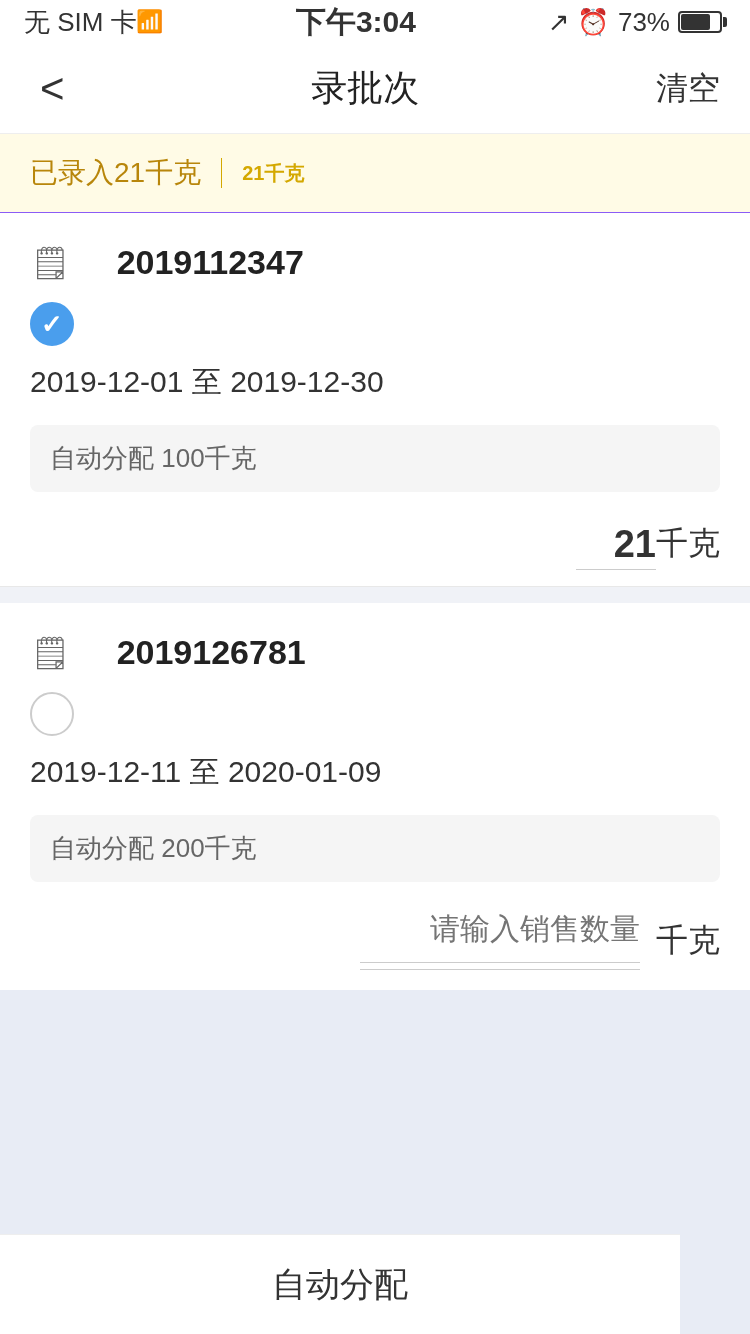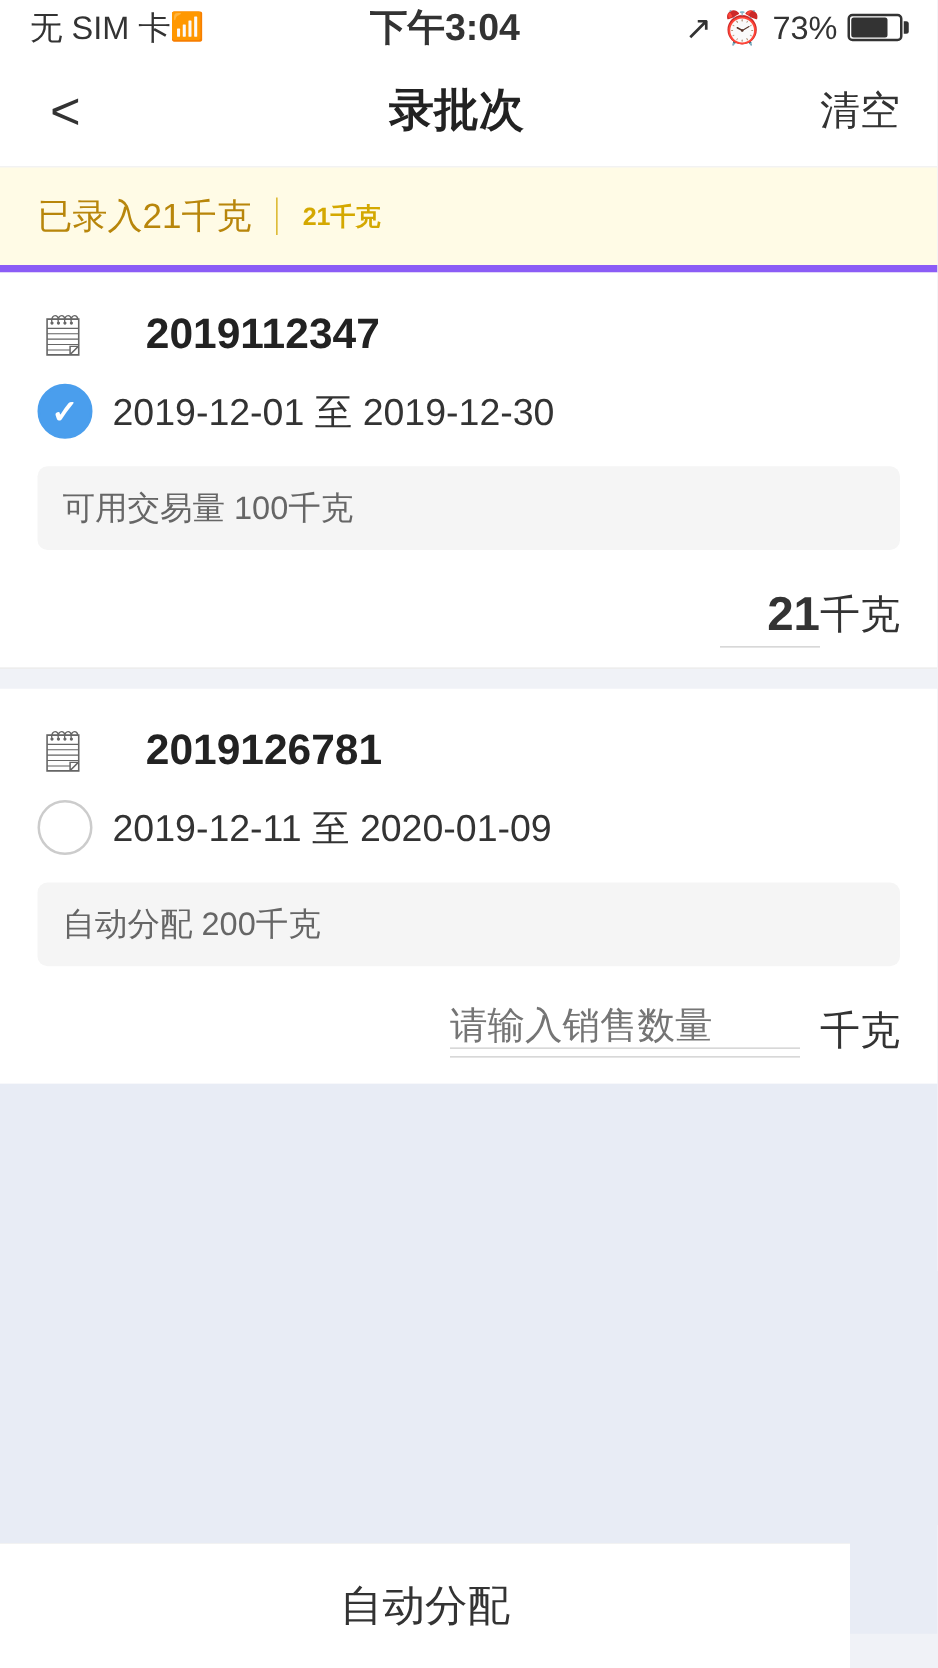--- a/index.html
+++ b/index.html
@@ -82,37 +82,37 @@
       border-bottom: 1px solid #eee;
     }
     .nav-back {
       font-size: 42px;
       color: #333;
       cursor: pointer;
       padding: 10px;
     }
     .nav-title {
       font-size: 36px;
-      font-weight: 700;
+      font-weight: 400;
       color: #222;
     }
     .nav-action {
       font-size: 32px;
       color: #333;
       cursor: pointer;
     }
 
     
     .info-banner {
       background: #fffbe6;
       padding: 20px 30px;
       display: flex;
       align-items: center;
       gap: 20px;
-      border-bottom: 6px solid #8b5cf6;
+      border-bottom: 1px solid #8b5cf6;
     }
     .info-label {
       font-size: 28px;
       color: #b8860b;
     }
     .info-divider {
       width: 1px;
       height: 30px;
       background: #d4a800;
     }
@@ -140,23 +140,24 @@
     }
     .batch-id {
       font-size: 34px;
       font-weight: 600;
       color: #222;
       margin-left: 32px;
     }
 
     .batch-date-row {
       display: flex;
-      align-items: flex-end;
+      align-items: flex-start;
       padding: 10px 30px 16px 30px;
       gap: 16px;
+      flex-direction: column;
     }
     .radio-circle {
       width: 44px;
       height: 44px;
       border-radius: 50%;
       border: 2px solid #ccc;
       background: #fff;
       display: flex;
       align-items: center;
       justify-content: center;
@@ -314,42 +315,42 @@
 
 <div class="batch-card">
   <div class="batch-header">
     <span class="batch-icon">🗒</span>
     <span class="batch-id">2019112347</span>
   </div>
   <div class="batch-date-row">
     <div class="radio-circle selected"></div>
     <span class="batch-date">2019-12-01 至 2019-12-30</span>
   </div>
-  <div class="batch-available">可用交易量 100千克</div>
+  <div class="batch-available">自动分配 100千克</div>
   <div class="batch-quantity-row">
     <span class="batch-qty-underline">
       <input class="batch-qty-input" type="text" value="21" style="width: 80px;">
     </span>
     <span class="batch-unit">千克</span>
   </div>
 </div>
 
 <div class="batch-card-2">
   <div class="batch-header">
     <span class="batch-icon">🗒</span>
     <span class="batch-id">2019126781</span>
   </div>
   <div class="batch-date-row">
     <div class="radio-circle"></div>
     <span class="batch-date">2019-12-11 至 2020-01-09</span>
   </div>
   <div class="batch-available">自动分配 200千克</div>
   <div class="qty-input-row">
     <span class="qty-underline" style="display:flex; align-items:center; gap:16px;">
-      <input type="text" style="background: none; border-top: none; border-right: none; border-left: none; border-image: initial; outline: none; font-size: 30px; color: rgb(204, 204, 204); width: 280px; border-bottom: 1px solid rgb(204, 204, 204); padding-bottom: 0;" placeholder="请输入销售数量">
+      <input type="text" style="background: none; border-top: none; border-right: none; border-left: none; border-image: initial; outline: none; font-size: 30px; color: rgb(204, 204, 204); text-align: right; width: 280px; border-bottom: 1px solid rgb(204, 204, 204); padding-bottom: 16px;" placeholder="请输入销售数量">
     </span>
     <span class="batch-unit">千克</span>
   </div>
 </div>
 
 <div class="empty-area" style="height: 440px;"></div>
 
 <div style="height:100px;"></div>
 
 <div class="bottom-bar">

